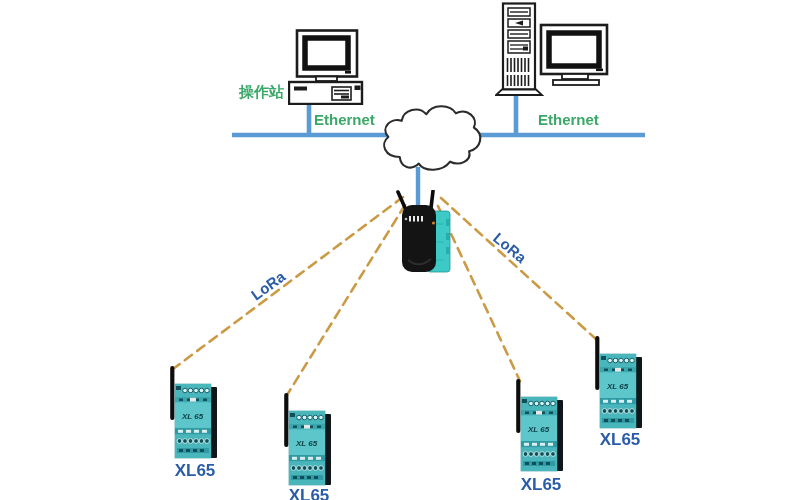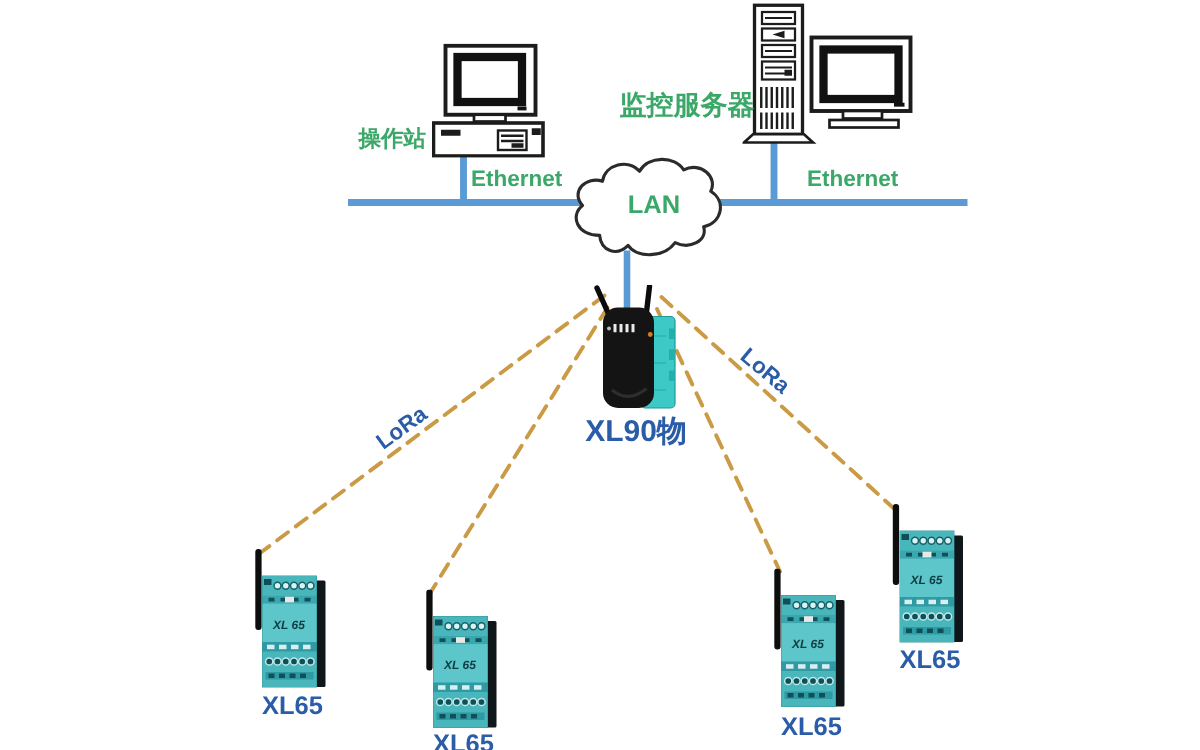--- a/index.html
+++ b/index.html
@@ -175,40 +175,37 @@
       <line x1="403" y1="197" x2="173" y2="369"></line>
       <line x1="405" y1="205" x2="287" y2="395"></line>
       <line x1="438" y1="206" x2="520" y2="381"></line>
       <line x1="441" y1="198" x2="597" y2="340"></line>
     </g>
   </svg>
 
   <svg class="abs" style="left:376px;top:99px" width="114" height="76">
     <use href="#sym-cloud"></use>
   </svg>
-  <div class="lbl green center" style="left:396px;top:127px;width:80px;font-size:17px">LAN</div>
 
   <svg class="abs" style="left:288px;top:29px" width="76" height="76">
     <use href="#sym-workstation"></use>
   </svg>
   <div class="lbl green" style="left:239px;top:83px;font-size:15px">操作站</div>
 
   <svg class="abs" style="left:495px;top:2px" width="120" height="94">
     <use href="#sym-server"></use>
   </svg>
-  <div class="lbl green" style="left:413px;top:58px;font-size:18px">监控服务器</div>
 
   <div class="lbl green" style="left:314px;top:111px;font-size:15px">Ethernet</div>
   <div class="lbl green" style="left:538px;top:111px;font-size:15px">Ethernet</div>
 
   <svg class="abs" style="left:394px;top:190px" width="64" height="92">
     <use href="#sym-gateway"></use>
   </svg>
   <div class="lbl blue center" style="left:374px;top:277px;width:100px;font-size:20px;line-height:22px">
-    <div>XL90物</div>
   </div>
 
   <div class="lbl blue center" style="left:240px;top:277px;width:56px;font-size:15px;transform:rotate(-36deg)">LoRa</div>
   <div class="lbl blue center" style="left:482px;top:239px;width:56px;font-size:15px;transform:rotate(40deg)">LoRa</div>
 
   <svg class="abs" style="left:169px;top:366px" width="50" height="94">
       <use href="#sym-xl65"></use>
     </svg>
   <div class="lbl blue center" style="left:169px;top:461px;width:52px;font-size:17px">XL65</div>
 

